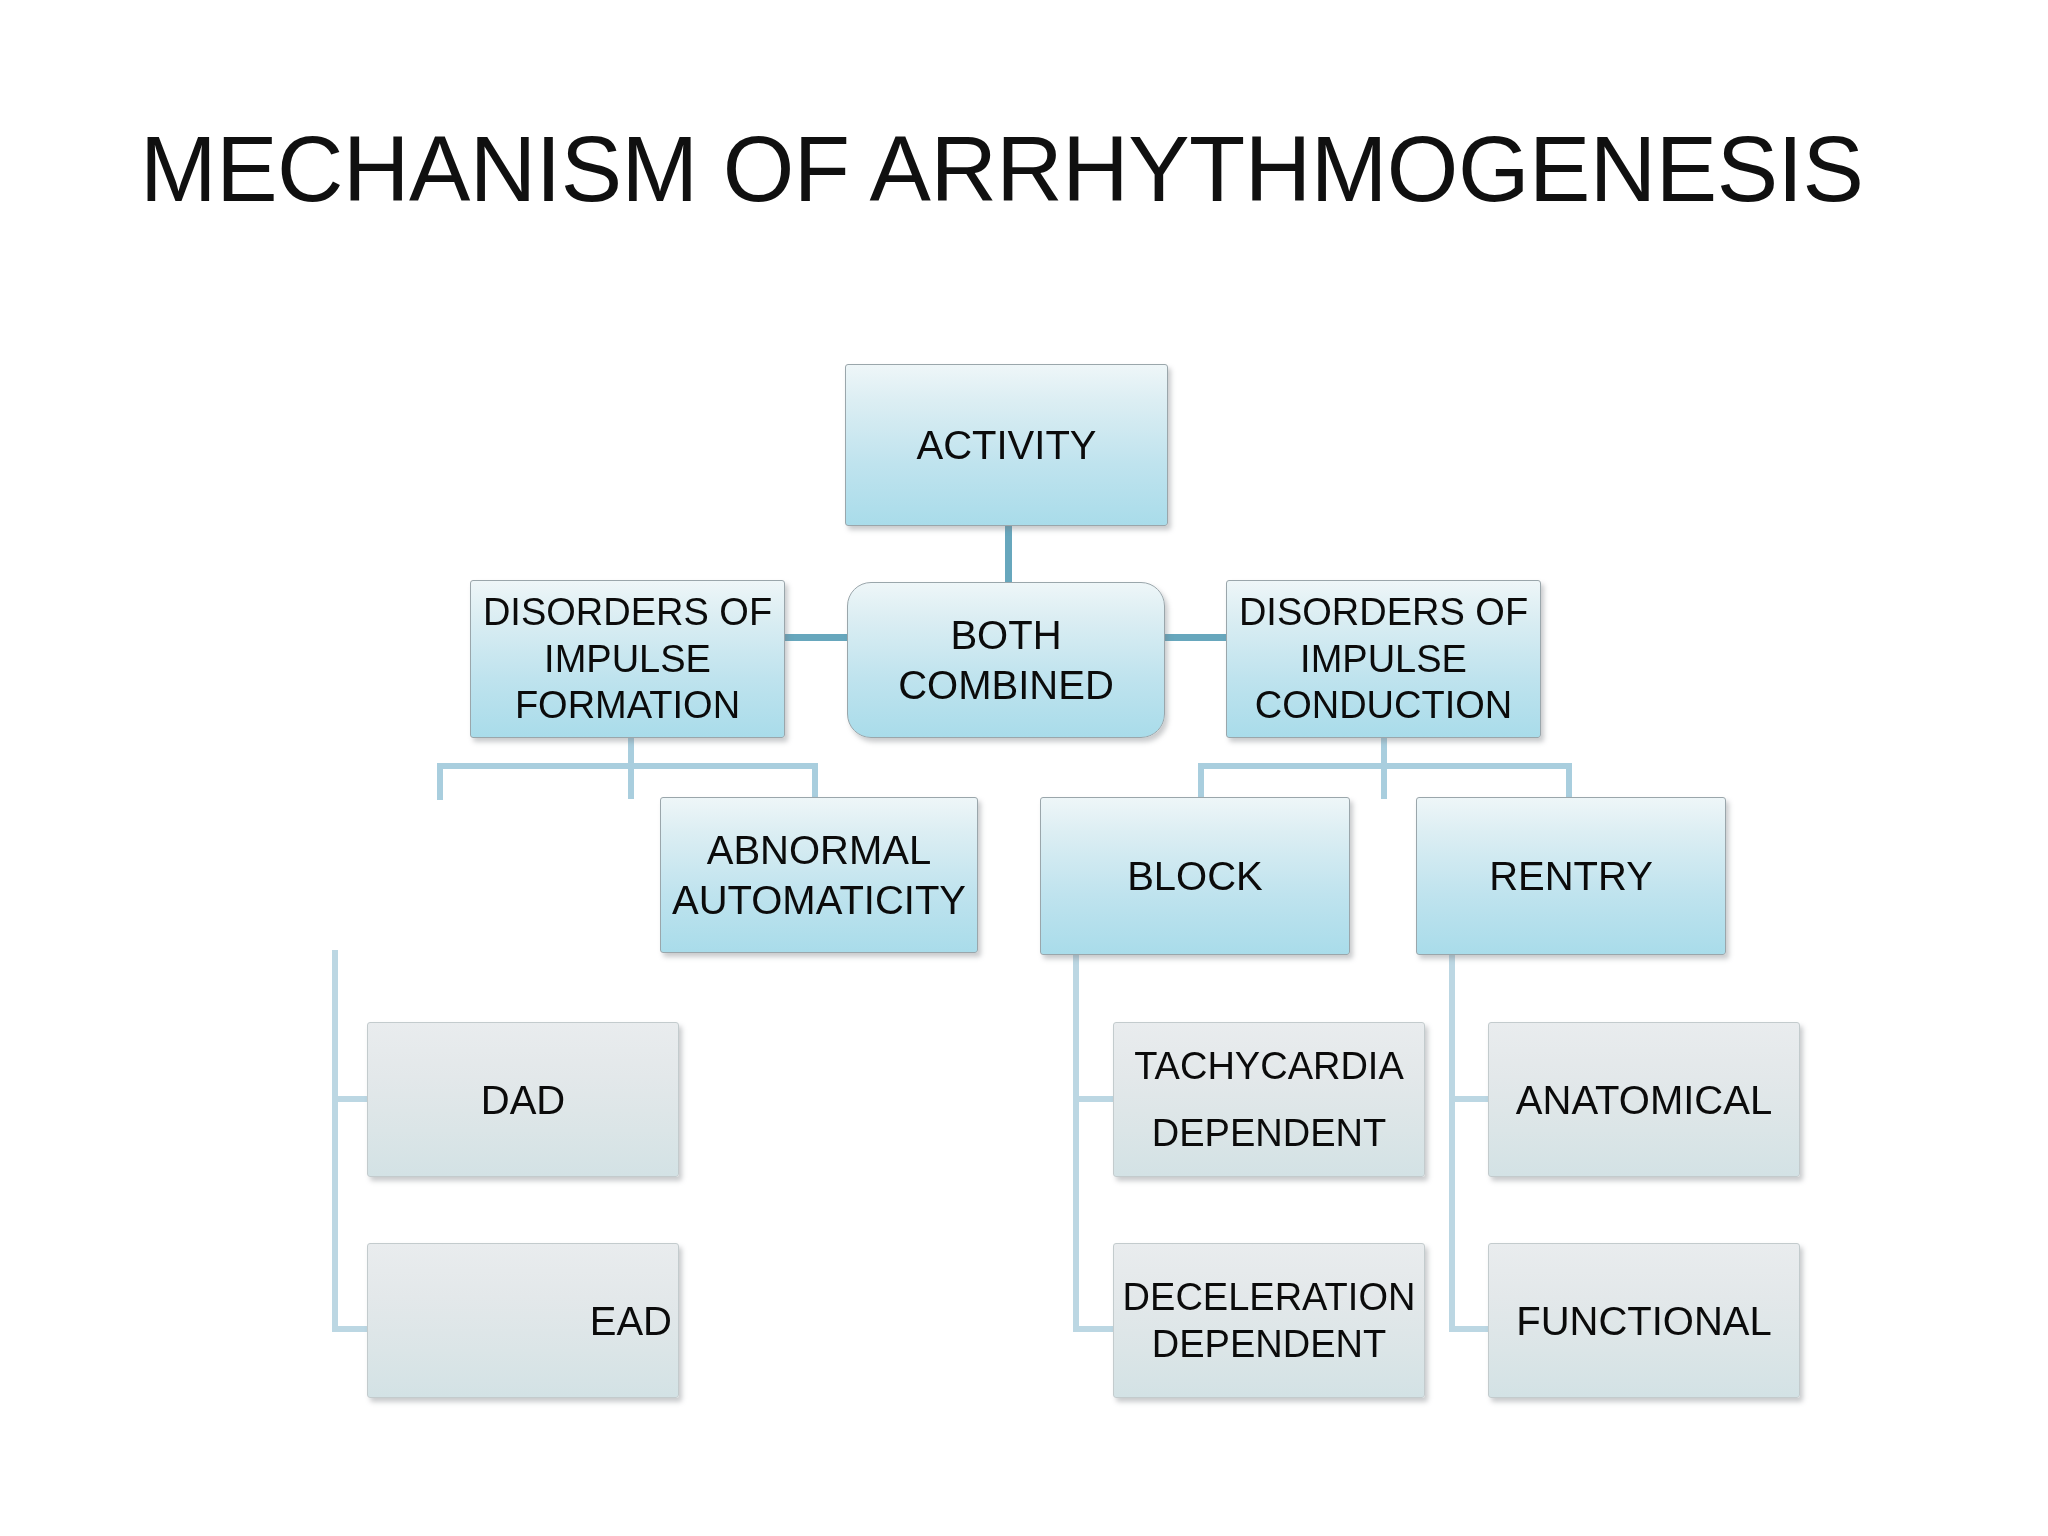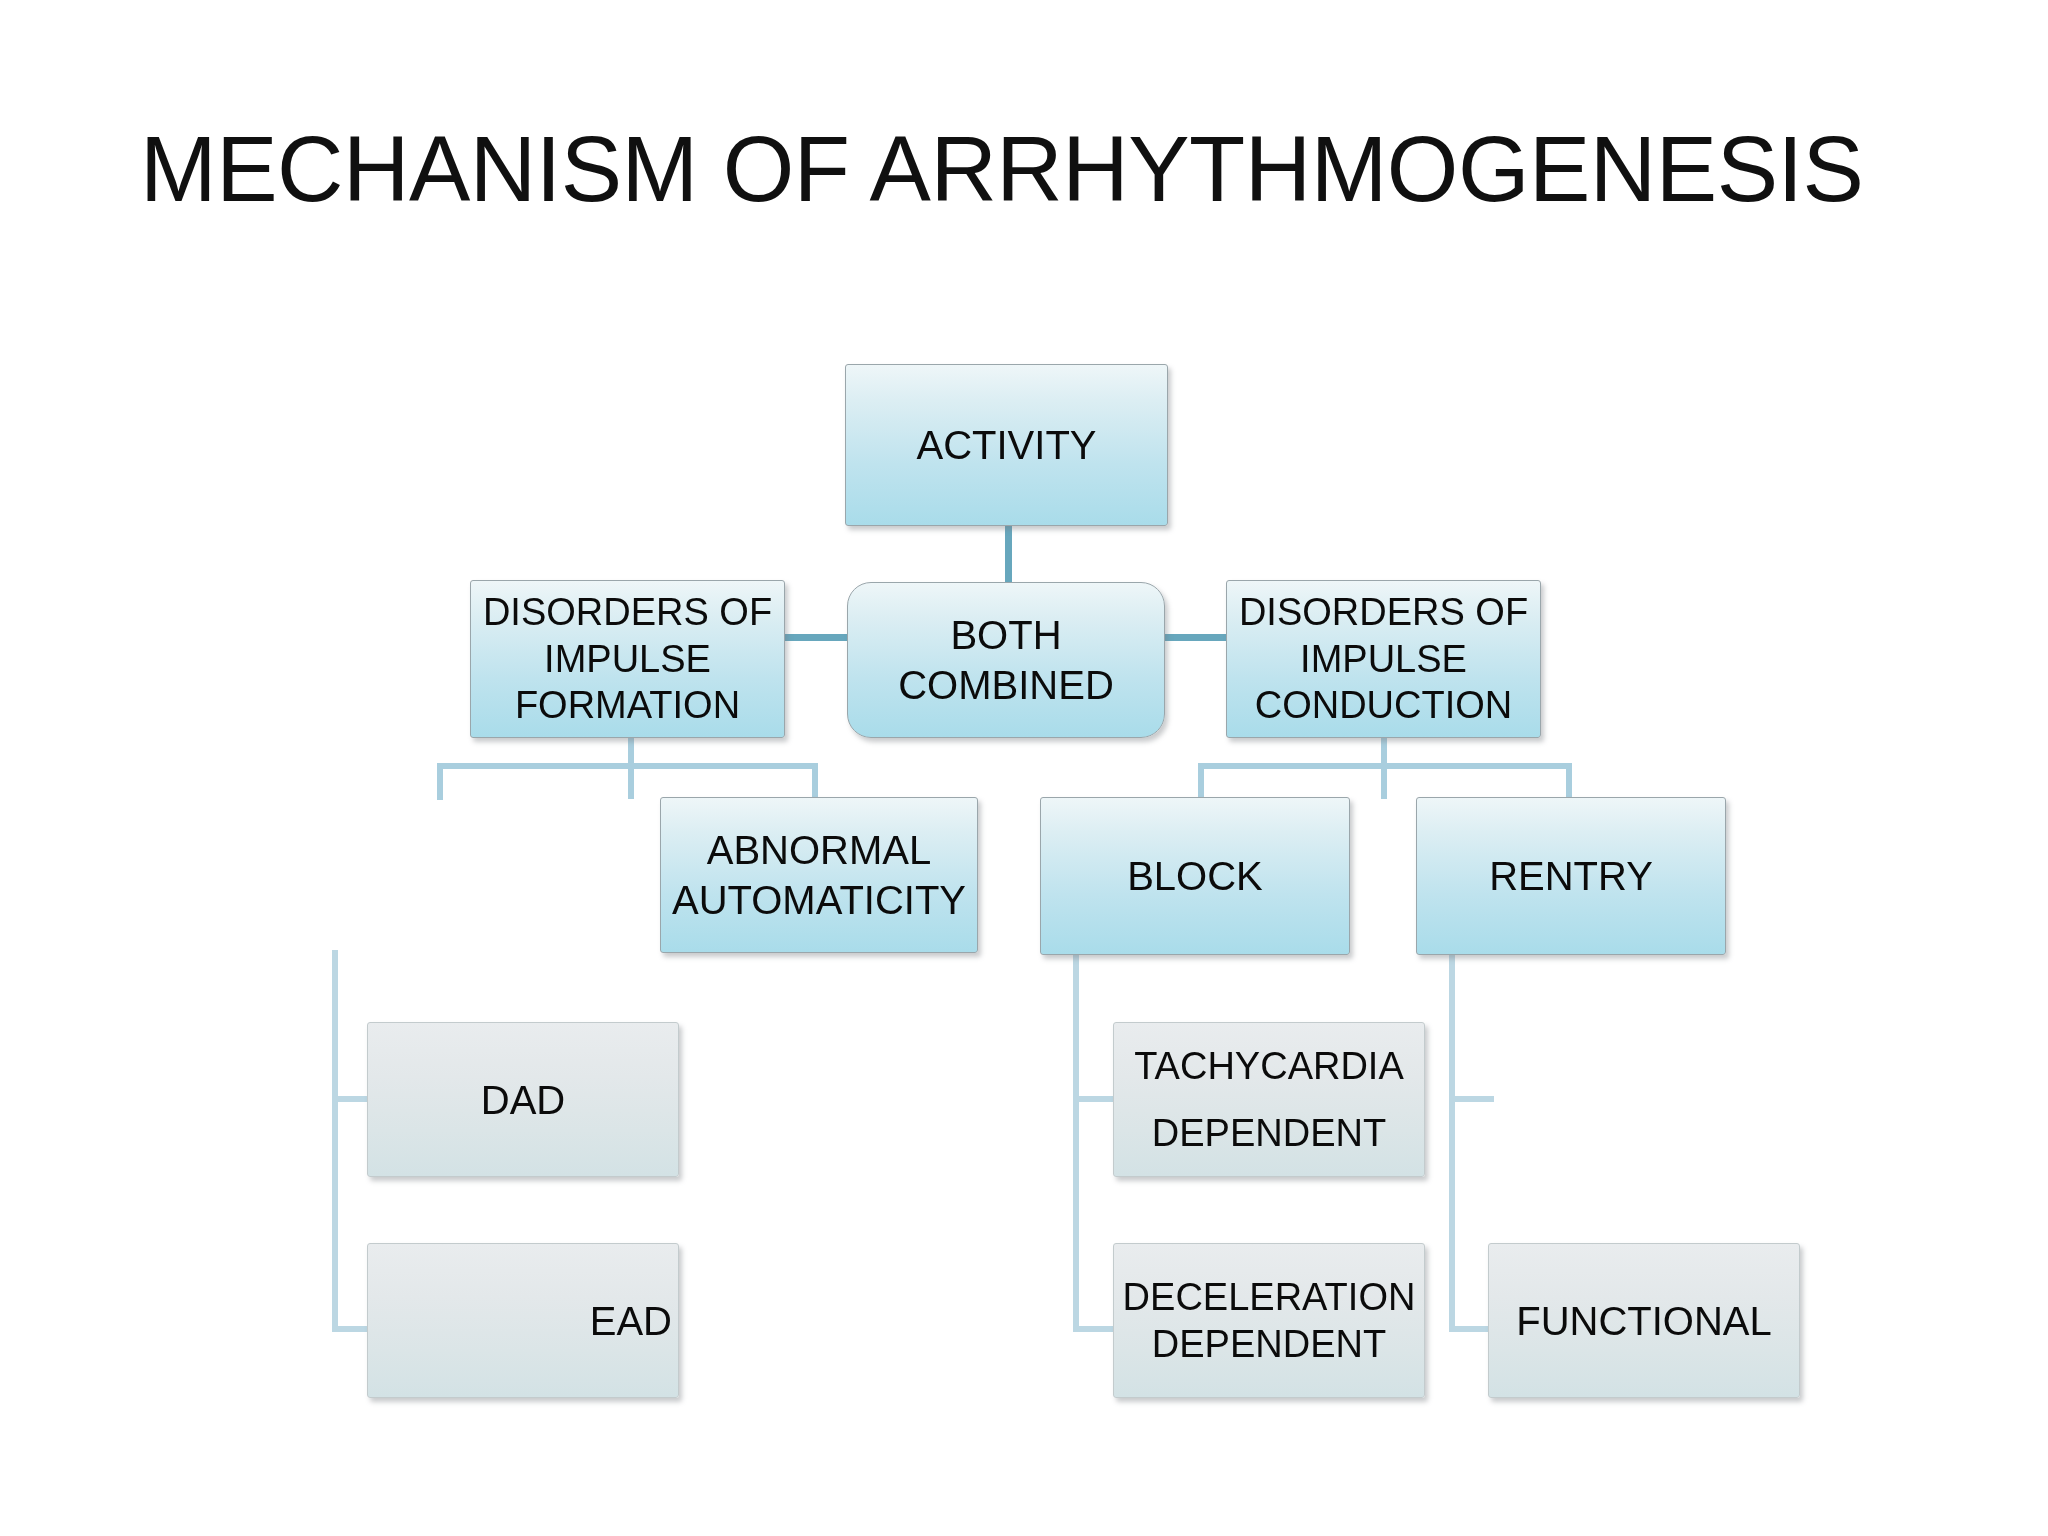--- a/index.html
+++ b/index.html
@@ -150,18 +150,21 @@
   <div class="node grey fs-38 lh-wide" style="left:1113px; top:1022px; width:312px; height:155px;">
     <span class="lbl">TACHYCARDIA
 DEPENDENT</span>
   </div>
 
   <div class="node grey fs-38" style="left:1113px; top:1243px; width:312px; height:155px;">
     <span class="lbl">DECELERATION
 DEPENDENT</span>
   </div>
 
+  <div class="node grey fs-40" style="left:1488px; top:1022px; width:312px; height:155px;">
+    <span class="lbl">ANATOMICAL</span>
+  </div>
 
   <div class="node grey fs-40" style="left:1488px; top:1243px; width:312px; height:155px;">
     <span class="lbl">FUNCTIONAL</span>
   </div>
 
 </div>
 
 </body></html>

